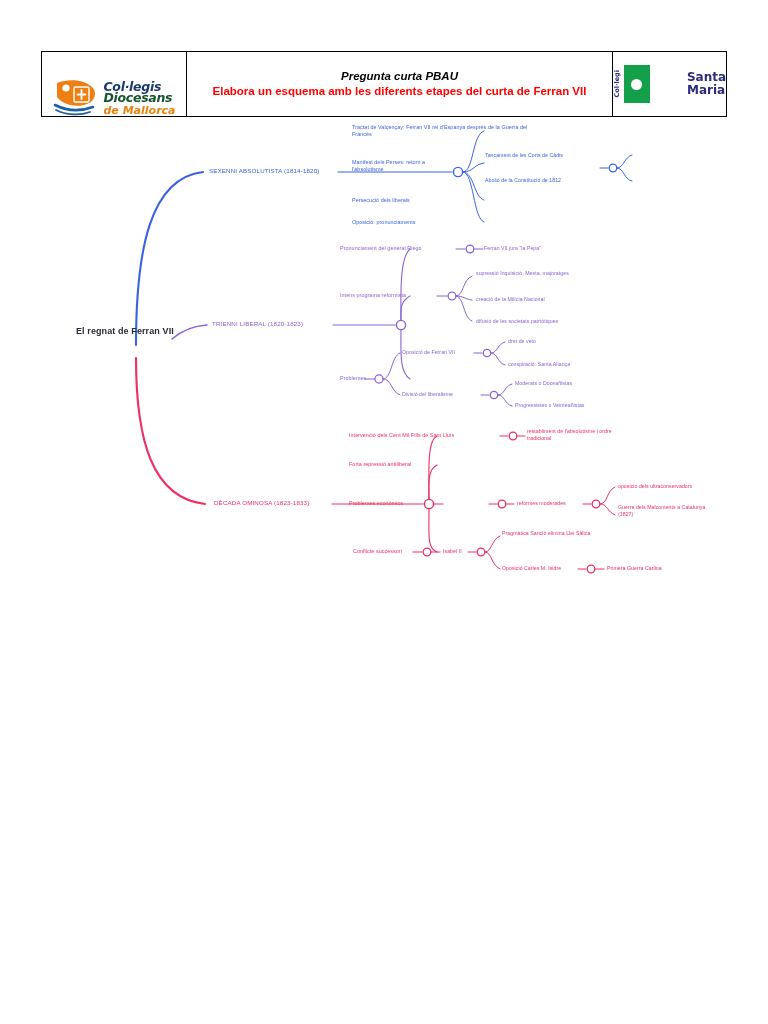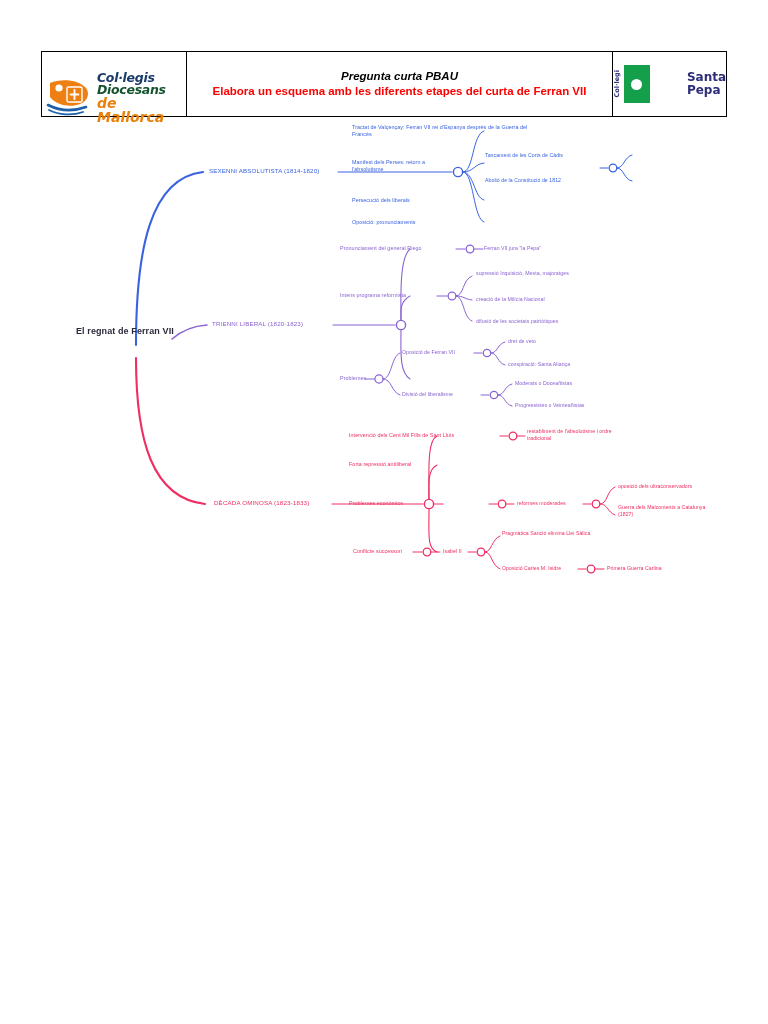--- a/index.html
+++ b/index.html
@@ -95,21 +95,21 @@
     font-size: 12.5px;
     font-weight: bold;
     font-style: italic;
     color: #14532d;
     letter-spacing: -0.3px;
     display: block;
     margin-top: -1px;
   }
   .logo-text .l3 {
     font-family: "DejaVu Sans", sans-serif;
-    font-size: 14px;
+    font-size: 11px;
     font-weight: bold;
     font-style: italic;
     color: #e8820c;
     display: block;
     margin-top: 0px;
   }
 
   
   .logo-right-wrap {
     display: flex;
@@ -236,21 +236,21 @@
     <div id="title-line1">Pregunta curta PBAU</div>
     <div id="title-line2">Elabora un esquema amb les diferents etapes del curta de Ferran VII</div>
   </div>
 
   <div class="hdr-cell" id="hdr-logo-right">
     <div class="logo-right-wrap">
       <div class="sm-vert">Col·legi</div>
       <div class="sm-green"></div>
       <div class="sm-name">
         <div>Santa</div>
-        <div>Pepa</div>
+        <div>Maria</div>
       </div>
     </div>
   </div>
 </div>
 
 <div id="mindmap">
 
   <svg id="mindmap-svg" viewBox="0 0 768 1024">
     <g fill="none" stroke-linecap="round">
 

